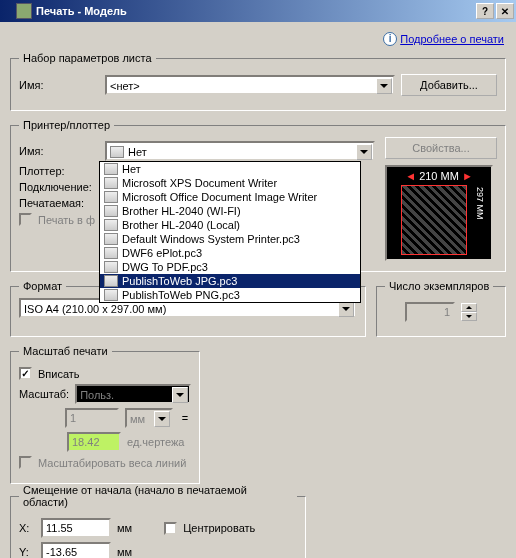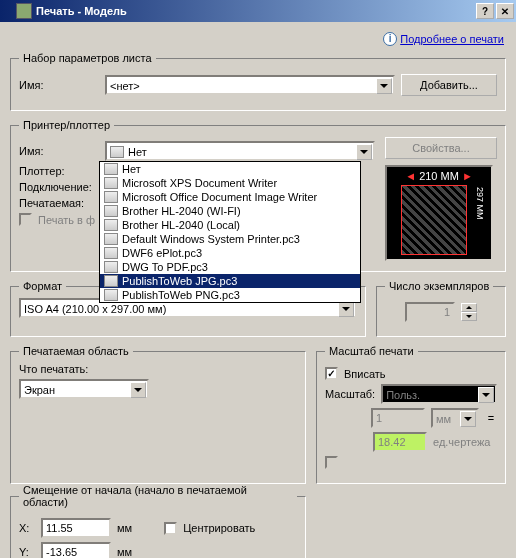--- a/index.html
+++ b/index.html
@@ -181,28 +181,20 @@
           </div>
         <div class="spin">
             <div class="up"></div>
             <div class="down"></div>
           </div>
       </div>
     </fieldset>
   </div>
 
   <div class="two-col">
-    <fieldset style="flex:1">
-      <legend>Печатаемая область</legend>
-      <div style="margin-bottom:4px">Что печатать:</div>
-      <div class="combo" style="width:130px">
-        <span class="combo-text">Экран</span>
-        <span class="combo-arrow"></span>
-      </div>
-    </fieldset>
 
     <fieldset style="width:190px">
       <legend>Масштаб печати</legend>
       <div class="row">
         <span class="checkbox checked"></span>
         <span>Вписать</span>
       </div>
       <div class="row">
         <span>Масштаб:</span>
         <div class="combo disabled-text" style="flex:1;background:#000000">
@@ -221,20 +213,21 @@
         <span style="width:12px;text-align:center">=</span>
       </div>
       <div class="row" style="justify-content:flex-end">
         <div class="textbox disabled-text" style="width:54px;background:#bef264">
             <span>18.42</span>
           </div>
         <span class="disabled-text" style="width:64px">ед.чертежа</span>
       </div>
       <div class="row">
         <span class="checkbox disabled"></span>
+        <span class="disabled-text">Масштабировать веса линий</span>
       </div>
     </fieldset>
   </div>
 
   <div class="two-col" style="margin-top:-8px">
     <fieldset style="flex:1">
       <legend>Смещение от начала (начало в печатаемой области)</legend>
       <div class="row">
         <span style="width:16px">X:</span>
         <div class="textbox" style="width:70px">

